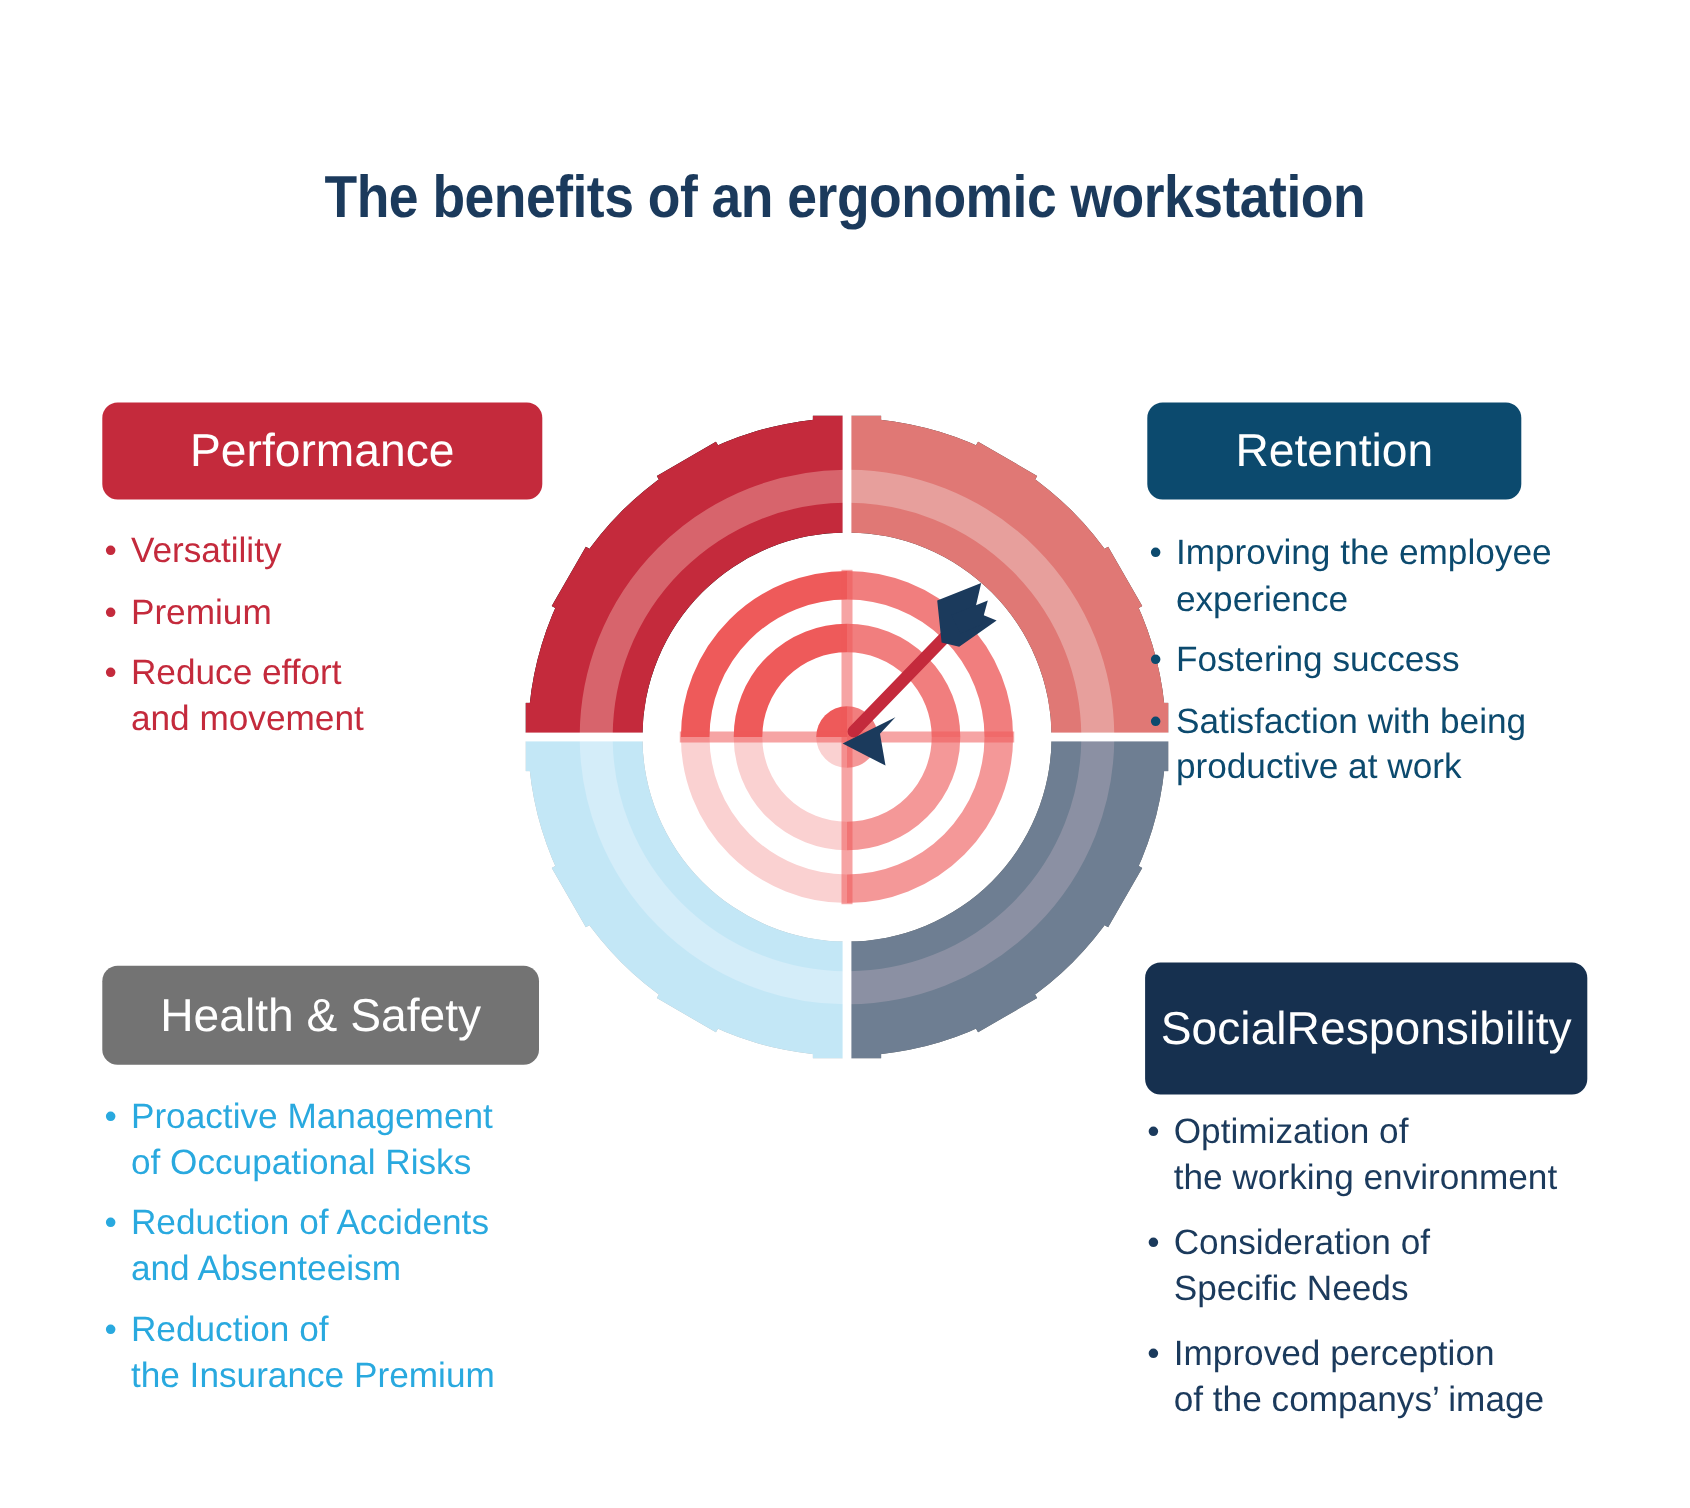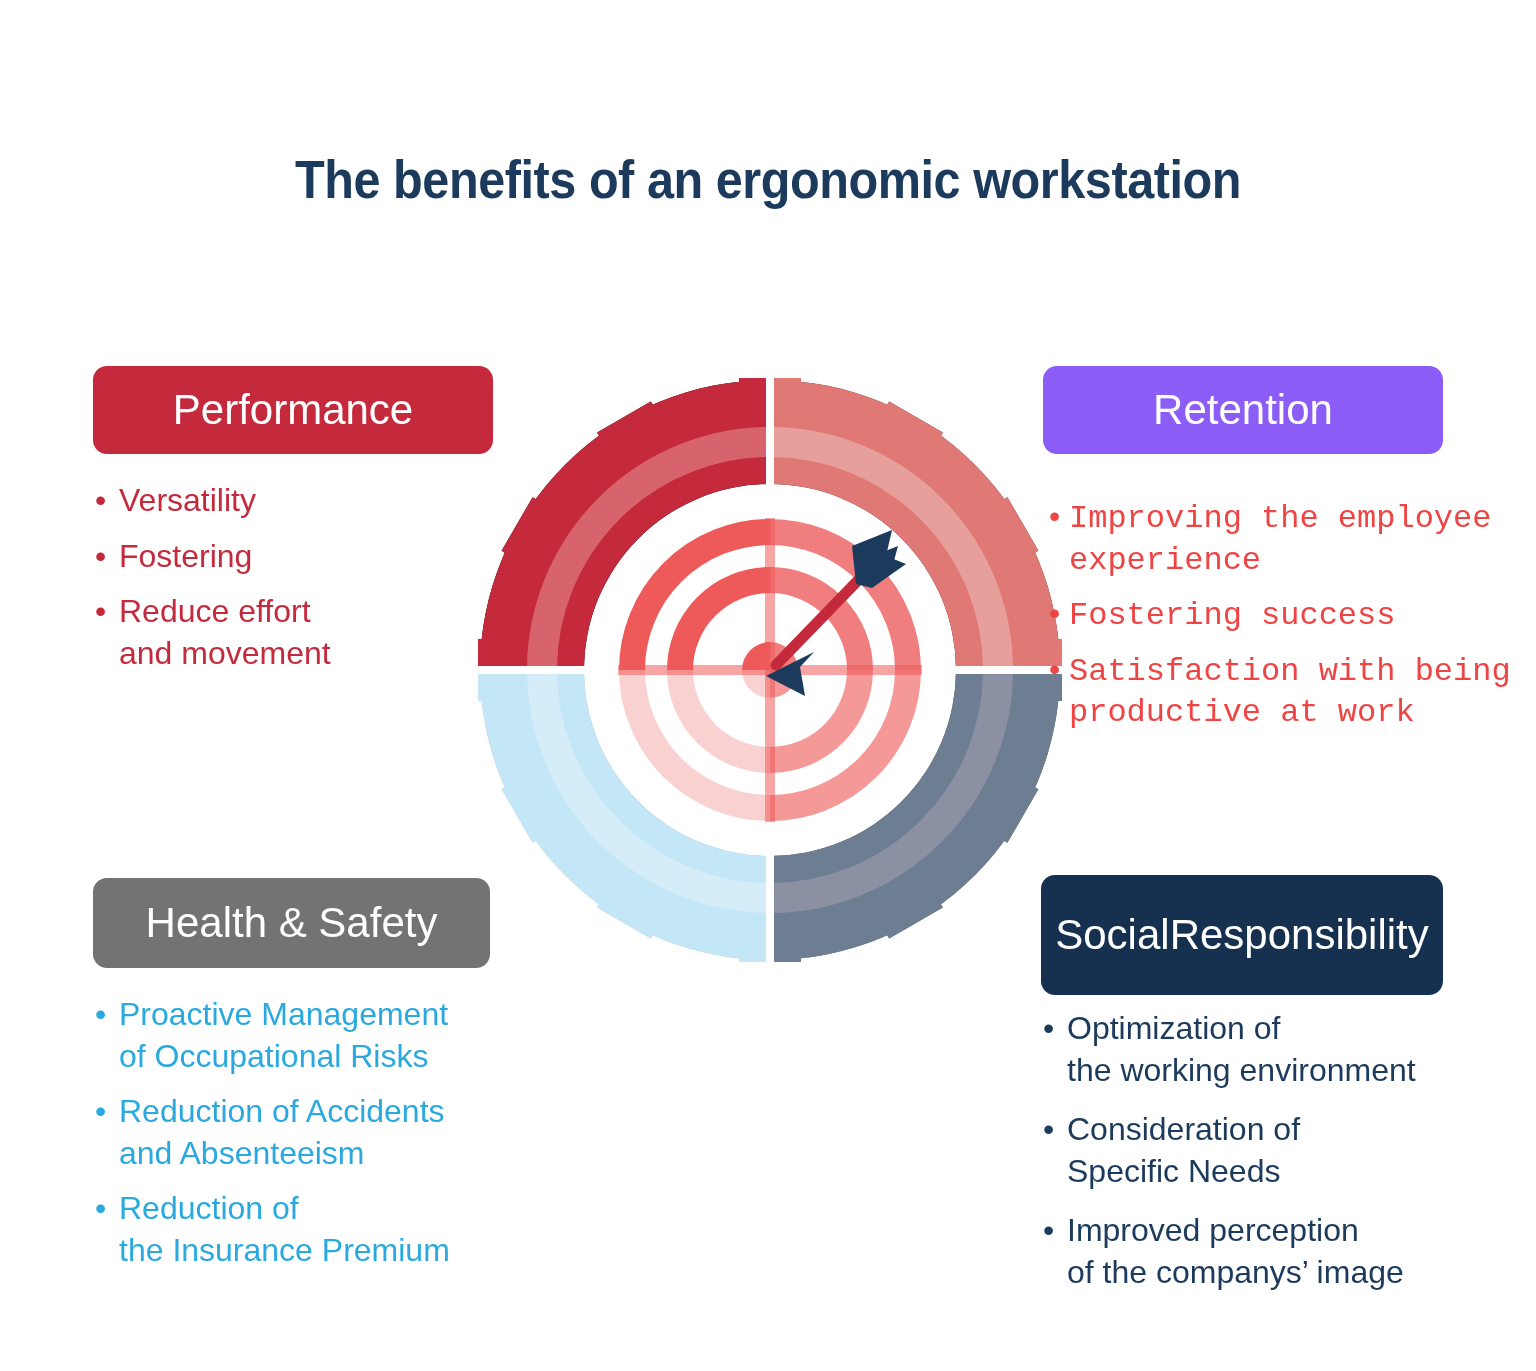--- a/index.html
+++ b/index.html
@@ -72,22 +72,22 @@
     line-height: 1.30;
   }
 
   
   #quad-performance { left: 93px; top: 366px; width: 420px; }
   #quad-performance .badge { width: 400px; height: 88px; background: #C42A3C; }
   #quad-performance .bullets { margin-top: 26px; color: #C42A3C; }
 
   
   #quad-retention { left: 1043px; top: 366px; width: 470px; }
-  #quad-retention .badge { width: 400px; height: 88px; background: #8b5cf6; }
-  #quad-retention .bullets { margin-top: 44px; color: #ef4444; font-family: Liberation Mono, monospace; }
+  #quad-retention .badge { width: 340px; height: 88px; background: #0c4a6e; }
+  #quad-retention .bullets { margin-top: 28px; color: #0c4a6e; }
 
   
   #quad-health { left: 93px; top: 878px; width: 430px; }
   #quad-health .badge { width: 397px; height: 90px; background: #737373; }
   #quad-health .bullets { margin-top: 26px; color: #29A9DF; }
 
   
   #quad-social { left: 1041px; top: 875px; width: 470px; }
   #quad-social .badge {
     width: 402px; height: 120px; background: #16304F;
@@ -233,21 +233,21 @@
       <path d="M 412 206 L 452 190 L 446 216 L 466 224 L 432 248 L 416 244 Z" fill="#1B3A5C"></path>
       <path d="M 425 219 L 458 206 L 452 228 L 433 236 Z" fill="#1B3A5C"></path>
     </g>
   </svg>
 </div>
 
 <div class="quad" id="quad-performance">
   <div class="badge">Performance</div>
   <ul class="bullets">
     <li>Versatility</li>
-    <li>Fostering</li>
+    <li>Premium</li>
     <li>Reduce effort
 and movement</li>
   </ul>
 </div>
 
 <div class="quad" id="quad-retention">
   <div class="badge">Retention</div>
   <ul class="bullets">
     <li>Improving the employee
 experience</li>

